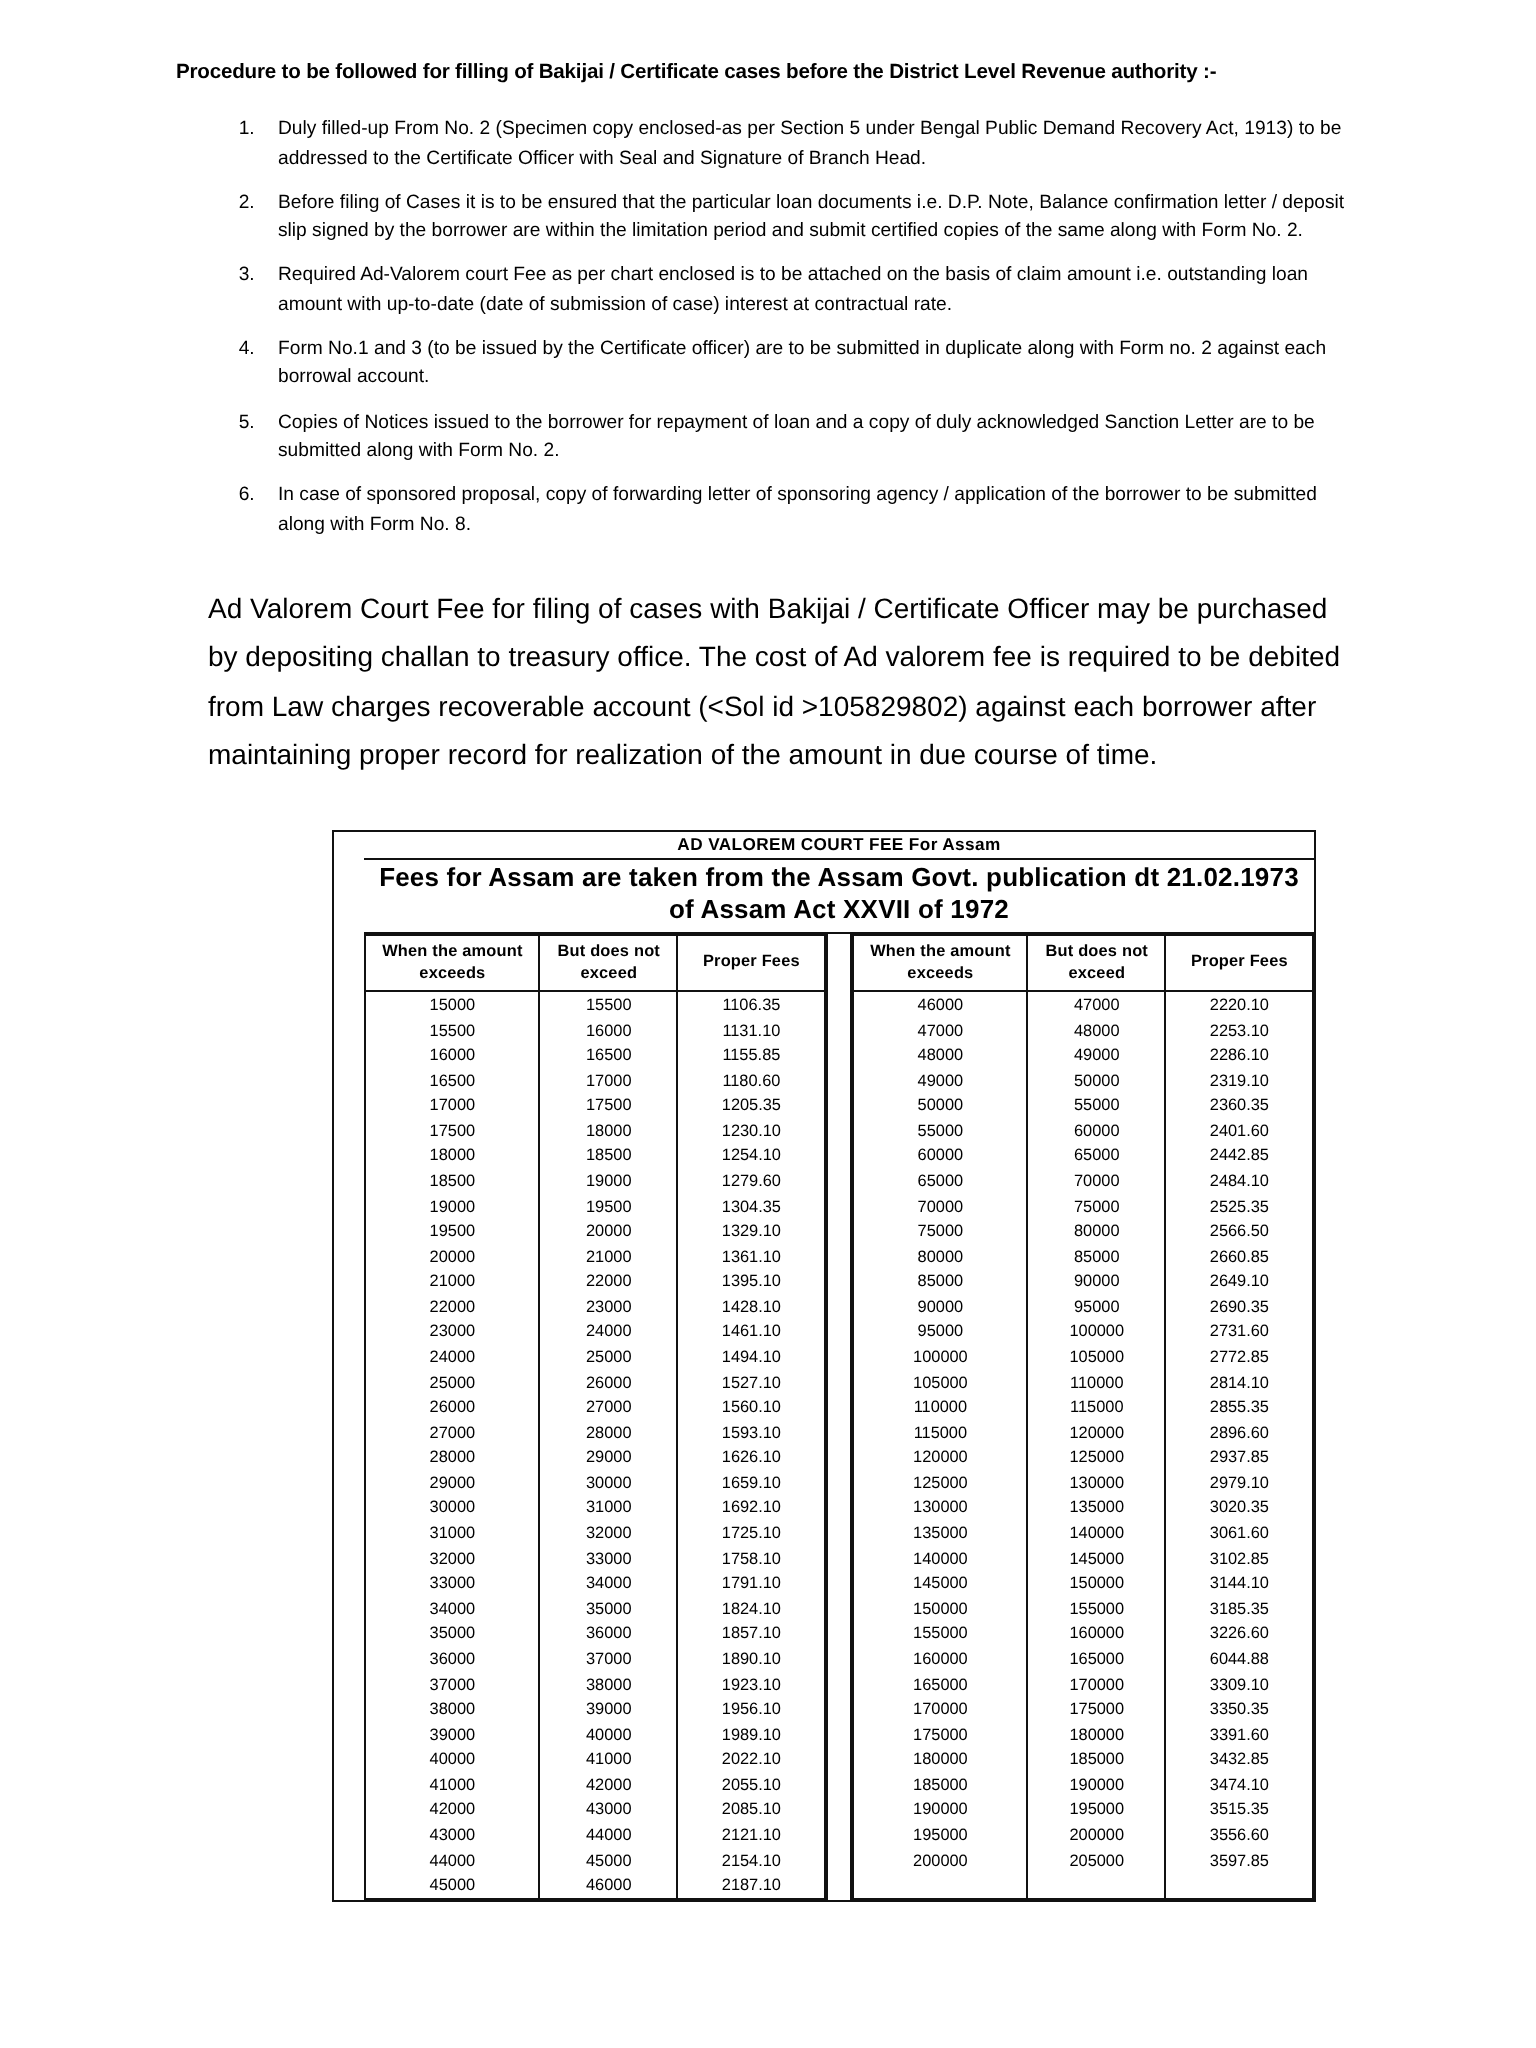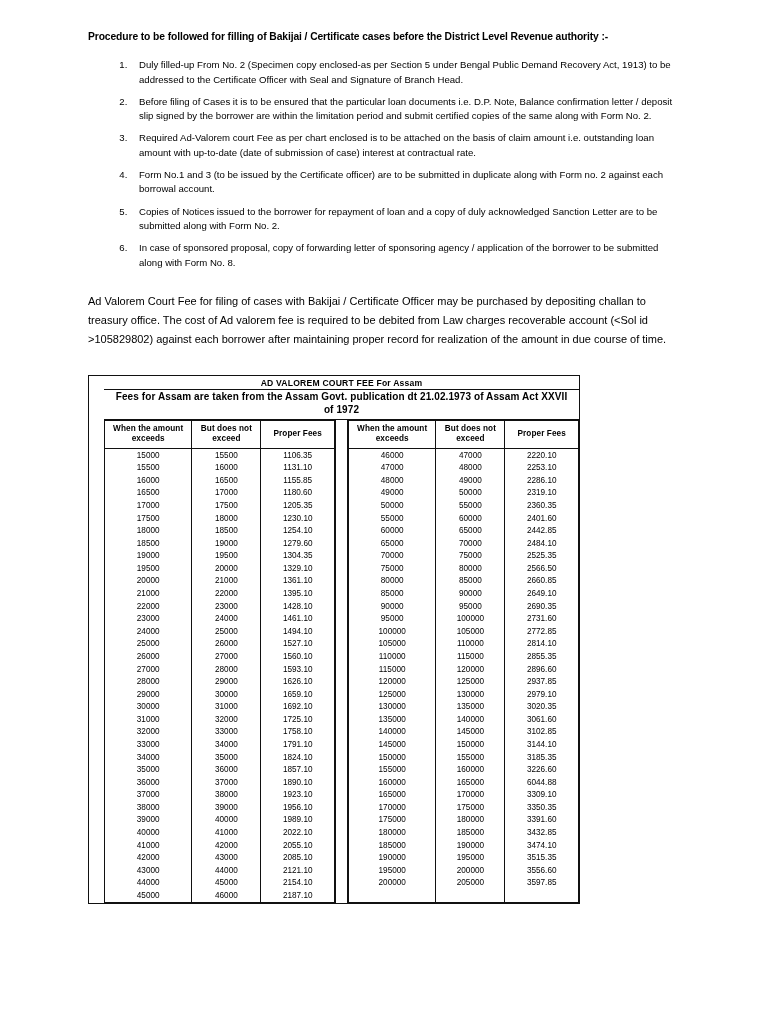--- a/index.html
+++ b/index.html
@@ -35,43 +35,44 @@
   ol.proc-list > li {
     font-size: 9.6px;
     line-height: 1.52;
     margin-bottom: 7.5px;
     padding-left: 9px;
   }
   ol.proc-list > li::marker { font-size: 9.6px; }
   .li-text { display: block; }
   .para-block { margin-top: 22px; width: 600px; }
   .para {
-    font-size: 11px;
+    font-size: 14px;
     line-height: 1.72;
-    margin: 0;
+    margin: 16px;
   }
   
   .fee-table-wrap {
     margin-top: 26px;
+    margin-left: 78px;
     width: 492px;
     border: 1.2px solid #111;
     background: #fff;
     padding-left: 15px;
   }
   .ft-title {
     text-align: center;
     font-size: 8.6px;
     font-weight: bold;
     letter-spacing: 0.2px;
     padding: 1.5px 0 1.5px 0;
     border-bottom: 1.2px solid #111;
   }
   .ft-subtitle {
     text-align: center;
-    font-size: 10px;
+    font-size: 13px;
     font-weight: bold;
     letter-spacing: 0.1px;
     line-height: 1.28;
     padding: 1px 6px 2px 6px;
     border-bottom: 1.2px solid #111;
   }
   .ft-body { display: flex; }
   .ft-half { flex: 1 1 auto; border-radius: 11px; }
   .ft-gap {
     width: 13px;

